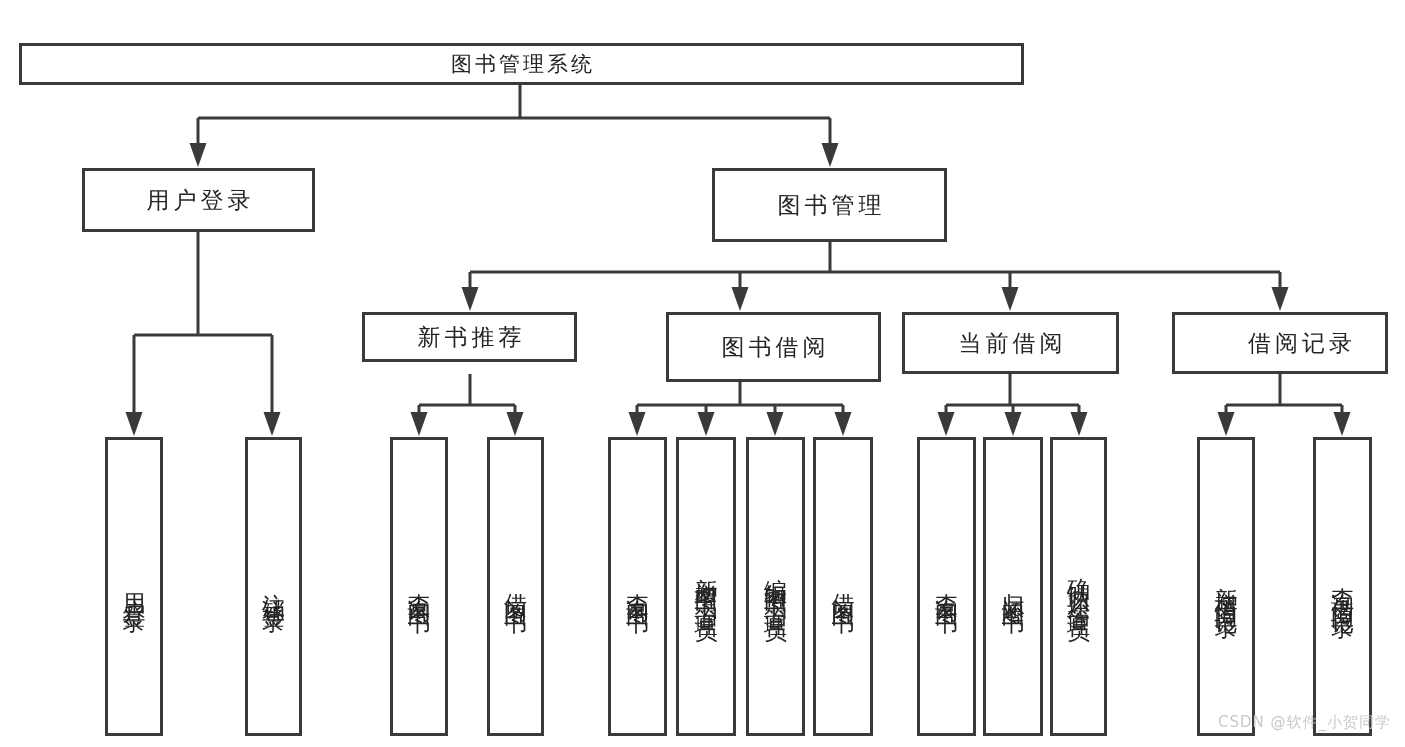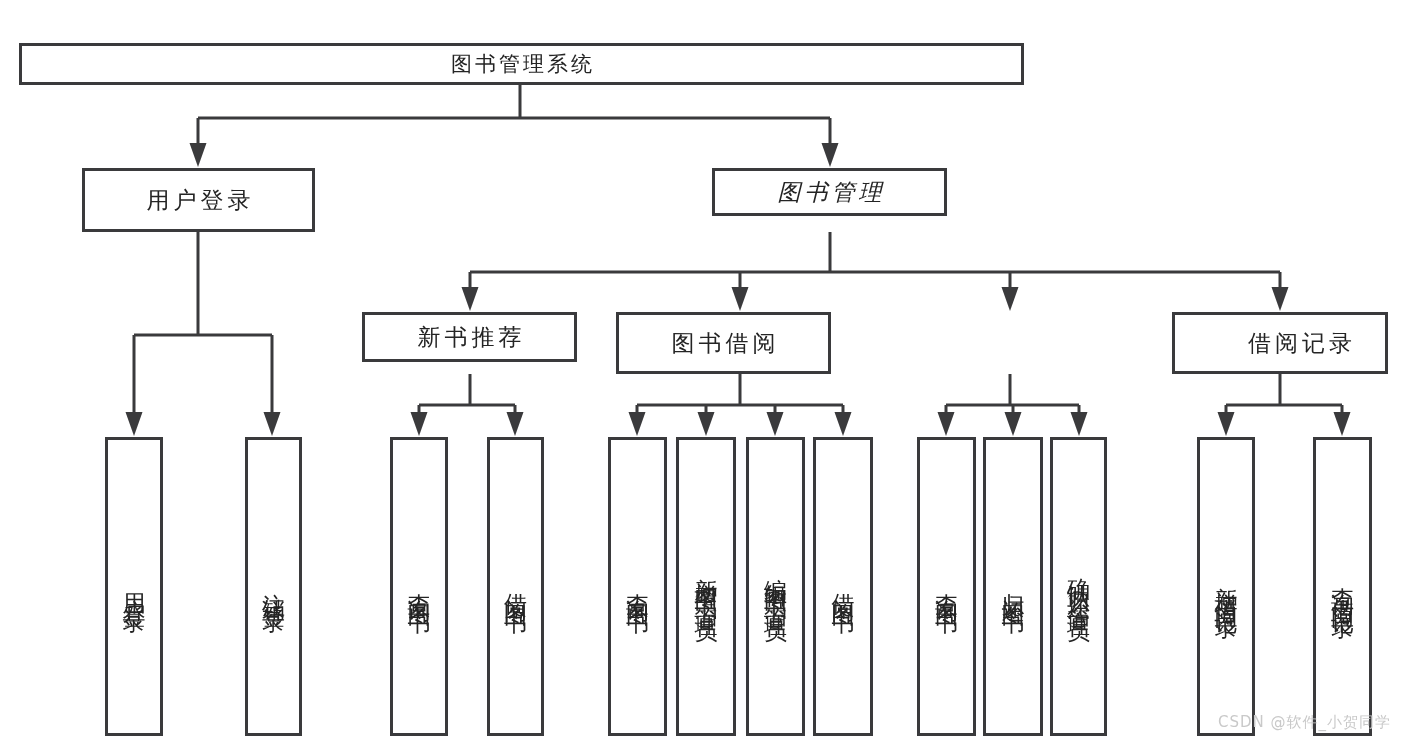--- a/index.html
+++ b/index.html
@@ -128,29 +128,32 @@
     </g>
   </svg>
 
   <div class="node hbox title" style="left:19px;top:13px;width:1005px;height:42px;margin-top:30px;">
     <span>图书管理系统</span>
   </div>
 
   <div class="node hbox" style="left:82px;top:168px;width:233px;height:64px;">
     <span>用户登录</span>
   </div>
-  <div class="node hbox" style="left:712px;top:168px;width:235px;height:48px;font-style:italic;">
+  <div class="node hbox" style="left:712px;top:168px;width:235px;height:74px;">
     <span>图书管理</span>
   </div>
 
   <div class="node hbox" style="left:362px;top:312px;width:215px;height:50px;">
     <span>新书推荐</span>
   </div>
-  <div class="node hbox" style="left:616px;top:312px;width:215px;height:62px;">
+  <div class="node hbox" style="left:666px;top:312px;width:215px;height:70px;">
     <span>图书借阅</span>
+  </div>
+  <div class="node hbox" style="left:902px;top:312px;width:217px;height:62px;">
+    <span>当前借阅</span>
   </div>
   <div class="node hbox" style="left:1172px;top:312px;width:216px;height:62px;padding-left:40px;">
     <span>借阅记录</span>
   </div>
 
   <div class="node vbox" style="left:105px;top:437px;width:58px;height:299px;">
     <span>用户登录</span>
   </div>
   <div class="node vbox" style="left:245px;top:437px;width:57px;height:299px;">
     <span>注销登录</span>

